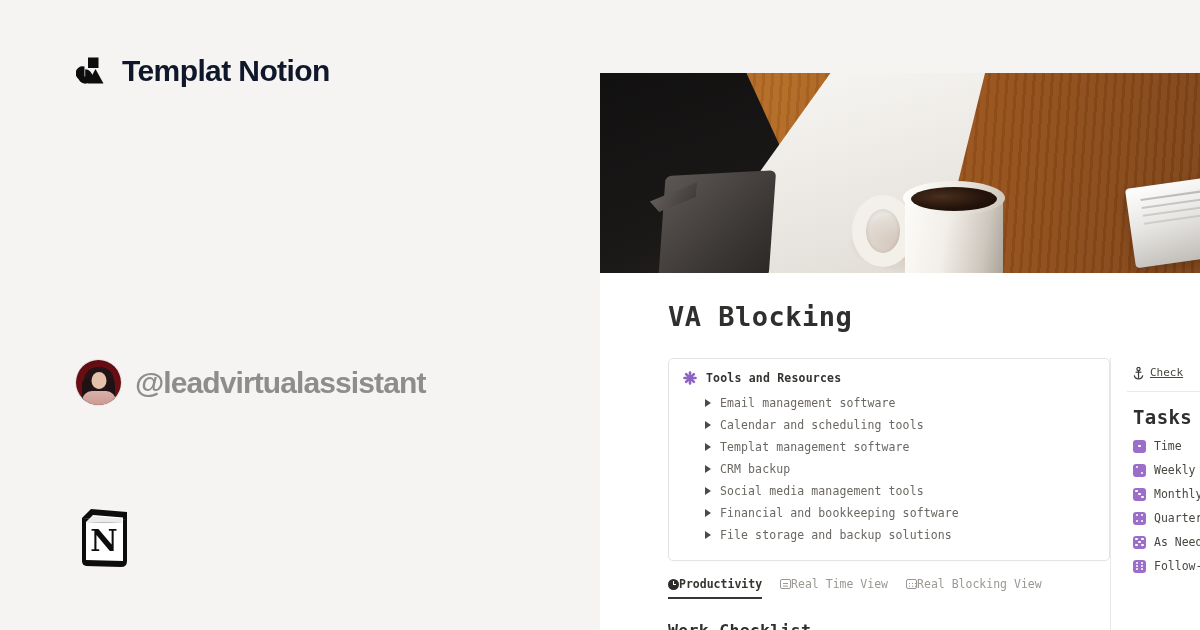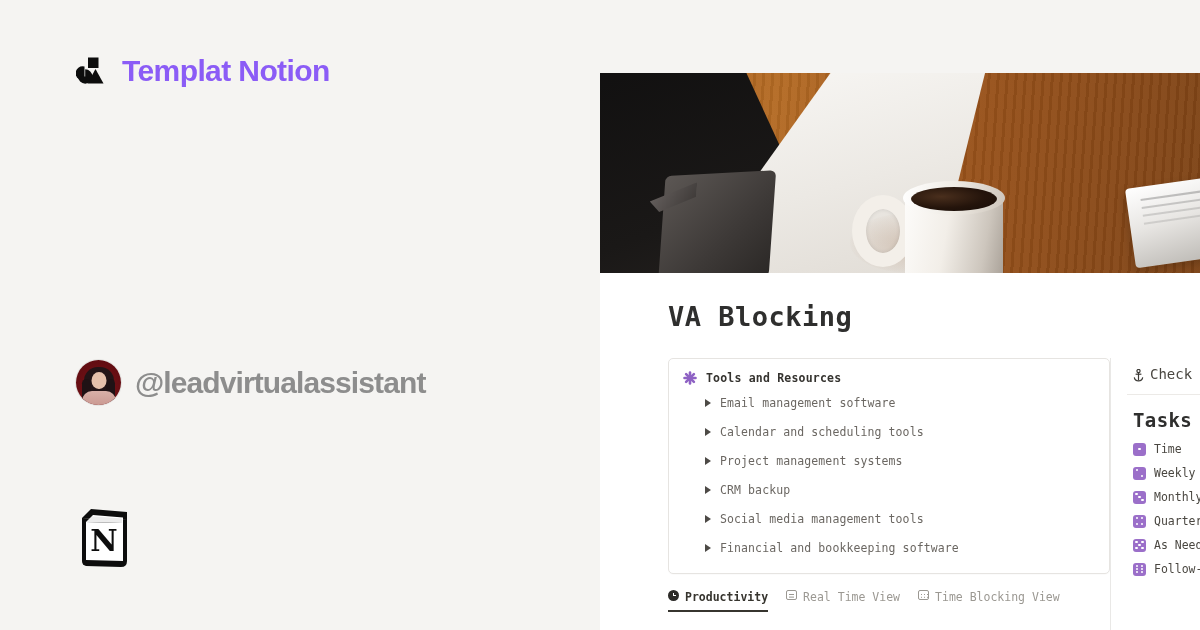--- a/index.html
+++ b/index.html
@@ -9,21 +9,21 @@
     background: #f5f4f2;
     font-family: "Liberation Sans", sans-serif;
   }
   .page { position: relative; width: 1200px; height: 630px; background: #f5f4f2; }
 
   
   .left { position: absolute; left: 0; top: 0; width: 600px; height: 630px; }
 
   .brand { position: absolute; left: 76px; top: 56px; display: flex; align-items: center; gap: 14px; }
   .brand-logo { width: 32px; height: 30px; position: relative; flex: 0 0 auto; }
-  .brand-title { font-size: 30px; font-weight: 700; letter-spacing: -0.6px; color: #8b5cf6; line-height: 1; }
+  .brand-title { font-size: 30px; font-weight: 700; letter-spacing: -0.6px; color: #0f172a; line-height: 1; }
 
   .headline {
     position: absolute; left: 76px; top: 194px; width: 520px;
     font-size: 61px; font-weight: 700; line-height: 1.17;
     letter-spacing: -2.2px; color: #111111;
   }
 
   .handle-row { position: absolute; left: 76px; top: 360px; display: flex; align-items: center; gap: 14px; }
   .avatar {
     width: 45px; height: 45px; border-radius: 50%;
@@ -136,48 +136,48 @@
     border: 1px solid #e6e4e1; border-radius: 5px;
     background: #ffffff; padding: 12px 14px 14px 14px; width: 442px;
     box-shadow: 0 1px 0 rgba(0,0,0,0.015);
   }
   .toggle-head { display: flex; align-items: flex-end; gap: 9px; margin-bottom: 7px; }
   .sparkle-icon { width: 14px; height: 14px; flex: 0 0 auto; }
   .toggle-head-label {
     font-family: "DejaVu Sans Mono", monospace;
     font-size: 11.5px; font-weight: 700; color: #35332f; letter-spacing: 0.2px;
   }
-  .toggle-item { display: flex; align-items: center; gap: 9px; padding: 4px 0 4px 22px; margin-top: 7px; }
+  .toggle-item { display: flex; align-items: center; gap: 9px; padding: 4px 0 4px 22px; }
   .tri-icon { width: 0; height: 0; border-left: 6px solid #4d4a46; border-top: 4px solid transparent; border-bottom: 4px solid transparent; flex: 0 0 auto; }
   .toggle-item-label {
     font-family: "DejaVu Sans Mono", monospace;
     font-size: 11.5px; color: #6b6762; letter-spacing: 0.1px;
   }
 
   .tabs { display: flex; align-items: center; gap: 18px; margin-top: 16px; }
-  .tab { display: flex; align-items: flex-start; gap: 6px; padding-bottom: 6px; border-bottom: 2px solid transparent; }
+  .tab { display: flex; align-items: center; gap: 0; padding-bottom: 6px; border-bottom: 2px solid transparent; }
   .tab.active { border-bottom-color: #37352f; }
   .tab-label { font-family: "DejaVu Sans Mono", monospace; font-size: 11.5px; color: #9b9892; white-space: nowrap; }
   .tab.active .tab-label { color: #37352f; font-weight: 700; }
   .clock-icon { width: 11px; height: 11px; border-radius: 50%; background: #2c2b28; position: relative; flex: 0 0 auto; }
   .clock-icon:after { content: ""; position: absolute; left: 5px; top: 2.5px; width: 1.2px; height: 3.6px; background: #fff; }
   .clock-icon:before { content: ""; position: absolute; left: 5px; top: 5px; width: 3.2px; height: 1.2px; background: #fff; }
   .doc-icon { width: 11px; height: 10px; border: 1.3px solid #9b9892; border-radius: 2px; position: relative; flex: 0 0 auto; }
   .doc-icon:after { content: ""; position: absolute; left: 2px; top: 3px; width: 5px; height: 1.1px; background: #9b9892; box-shadow: 0 2.6px 0 #9b9892; }
   .grid-icon { width: 11px; height: 10px; border: 1.3px solid #9b9892; border-radius: 2px; position: relative; flex: 0 0 auto; }
   .grid-icon:after { content: ""; position: absolute; left: 1.5px; top: 2.5px; width: 1.4px; height: 1.4px; background: #9b9892; box-shadow: 3px 0 0 #9b9892, 6px 0 0 #9b9892, 0 2.8px 0 #9b9892, 3px 2.8px 0 #9b9892, 6px 2.8px 0 #9b9892; }
 
   .work-title {
     font-family: "DejaVu Sans Mono", monospace;
     font-size: 16.5px; font-weight: 700; color: #2f2f2e; margin-top: 22px; letter-spacing: 0.3px;
   }
 
   .side-check { display: flex; align-items: center; gap: 6px; padding: 8px 0 12px 6px; border-bottom: 1px solid #eceae7; }
   .anchor-icon { width: 11px; height: 13px; flex: 0 0 auto; }
-  .side-check-label { font-family: "DejaVu Sans Mono", monospace; font-size: 14px; color: #4a4741; white-space: nowrap; }
+  .side-check-label { font-family: "DejaVu Sans Mono", monospace; font-size: 11px; color: #4a4741; white-space: nowrap; text-decoration: underline; }
   .side-title {
     font-family: "DejaVu Sans Mono", monospace; font-size: 19px; font-weight: 700;
     color: #2f2f2e; padding: 14px 0 6px 6px; letter-spacing: 0.4px;
   }
   .side-item { display: flex; align-items: center; gap: 8px; padding: 5px 0 5px 6px; }
   .die { width: 13px; height: 13px; border-radius: 3px; background: #9b6fc9; position: relative; flex: 0 0 auto; }
   .die i { position: absolute; width: 2.4px; height: 2.4px; border-radius: 50%; background: #ffffff; }
   .side-item-label { font-family: "DejaVu Sans Mono", monospace; font-size: 11.5px; color: #4a4741; white-space: nowrap; }
 </style>
 </head>
@@ -262,48 +262,52 @@
             <div class="toggle-item">
               <span class="tri-icon"></span>
               <span class="toggle-item-label">Email management software</span>
             </div>
             <div class="toggle-item">
               <span class="tri-icon"></span>
               <span class="toggle-item-label">Calendar and scheduling tools</span>
             </div>
             <div class="toggle-item">
               <span class="tri-icon"></span>
-              <span class="toggle-item-label">Project management systems</span>
+              <span class="toggle-item-label">Templat management software</span>
             </div>
             <div class="toggle-item">
               <span class="tri-icon"></span>
               <span class="toggle-item-label">CRM backup</span>
             </div>
             <div class="toggle-item">
               <span class="tri-icon"></span>
               <span class="toggle-item-label">Social media management tools</span>
             </div>
             <div class="toggle-item">
               <span class="tri-icon"></span>
               <span class="toggle-item-label">Financial and bookkeeping software</span>
+            </div>
+            <div class="toggle-item">
+              <span class="tri-icon"></span>
+              <span class="toggle-item-label">File storage and backup solutions</span>
             </div>
           </div>
 
           <div class="tabs">
             <div class="tab active">
               <span class="clock-icon"></span>
               <span class="tab-label">Productivity</span>
             </div>
             <div class="tab">
               <span class="doc-icon"></span>
               <span class="tab-label">Real Time View</span>
             </div>
             <div class="tab">
               <span class="grid-icon"></span>
-              <span class="tab-label">Time Blocking View</span>
+              <span class="tab-label">Real Blocking View</span>
             </div>
           </div>
 
           <div class="work-title">Work Checklist</div>
 
         </div>
 
         <div class="doc-side">
           <div class="side-check">
             <span class="anchor-icon">

